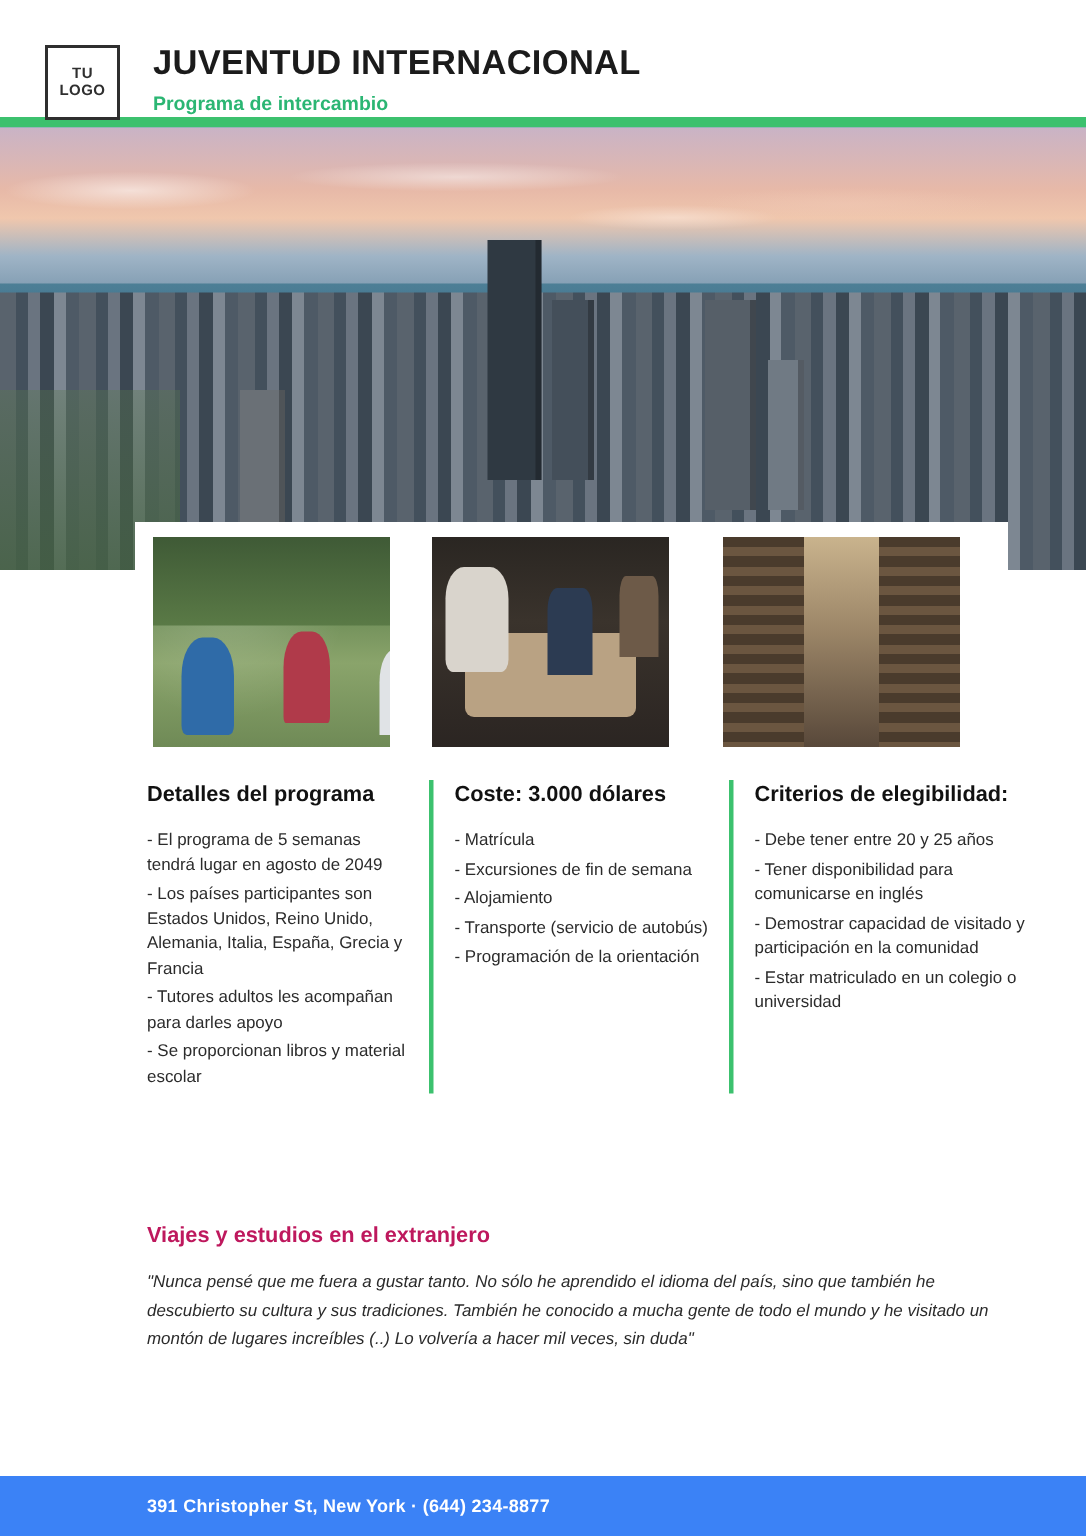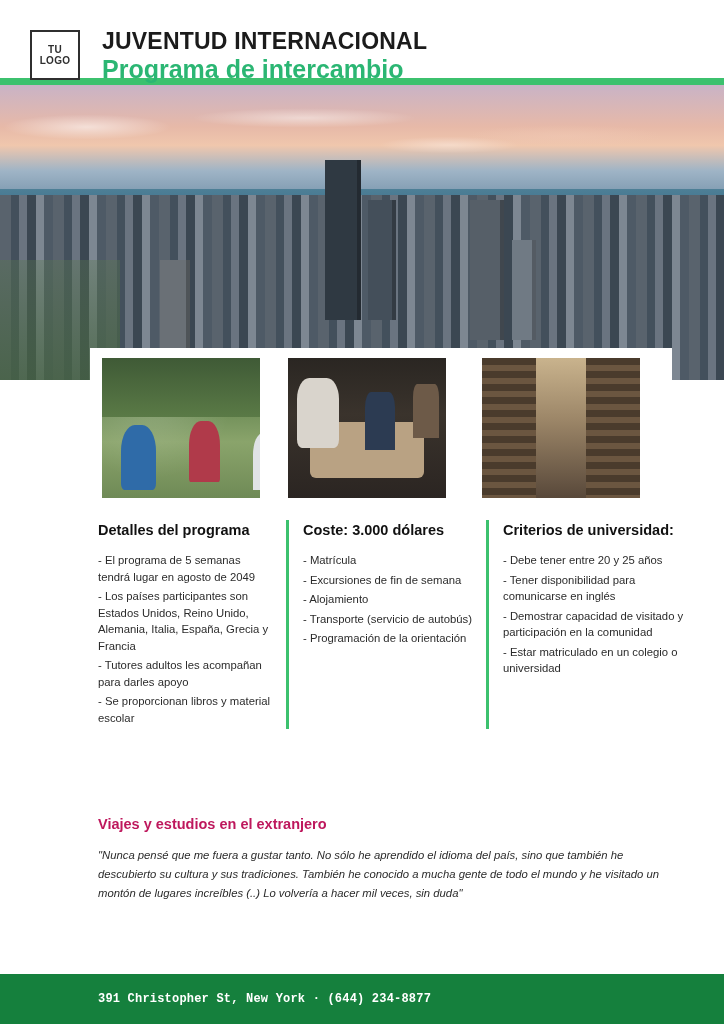--- a/index.html
+++ b/index.html
@@ -56,21 +56,21 @@
   }
   .main-title {
     font-size: 23px;
     font-weight: bold;
     letter-spacing: 0.2px;
     color: #1b1b1b;
     line-height: 27px;
     margin: 0;
   }
   .sub-title {
-    font-size: 25px;
+    font-size: 13px;
     font-weight: bold;
     color: #2bb673;
     line-height: 24px;
     margin: 2px 0 0 0;
   }
 
   
   .green-bar {
     height: 7px;
     background: #3cc16e;
@@ -294,25 +294,24 @@
     line-height: 21px;
     color: #2b2b2b;
   }
 
   
   .bottom-bar {
     position: absolute;
     bottom: 0;
     left: 0;
     width: 100%;
-    height: 50px;
-    background: #15803d;
+    height: 40px;
+    background: #3b82f6;
     display: flex;
     align-items: center;
-    font-family: Liberation Mono, monospace;
   }
   .bottom-bar-text {
     margin-left: 98px;
     font-size: 12px;
     font-weight: bold;
     color: #ffffff;
     letter-spacing: .2px;
   }
 </style>
 </head>
@@ -379,21 +378,21 @@
       <ul class="col-list">
         <li>- Matrícula</li>
         <li>- Excursiones de fin de semana</li>
         <li>- Alojamiento</li>
         <li>- Transporte (servicio de autobús)</li>
         <li>- Programación de la orientación</li>
       </ul>
     </div>
 
     <div class="col col-3">
-      <div class="col-title">Criterios de universidad:</div>
+      <div class="col-title">Criterios de elegibilidad:</div>
       <ul class="col-list">
         <li>- Debe tener entre 20 y 25 años</li>
         <li>- Tener disponibilidad para comunicarse en inglés</li>
         <li>- Demostrar capacidad de visitado y participación en la comunidad</li>
         <li>- Estar matriculado en un colegio o universidad</li>
       </ul>
     </div>
 
   </div>
 

